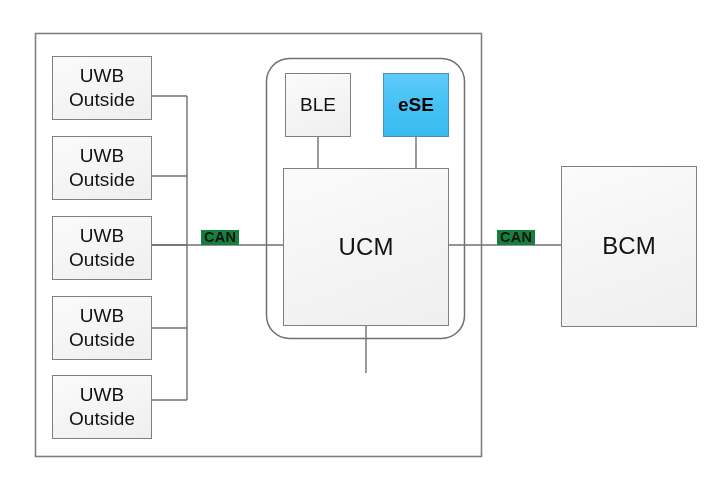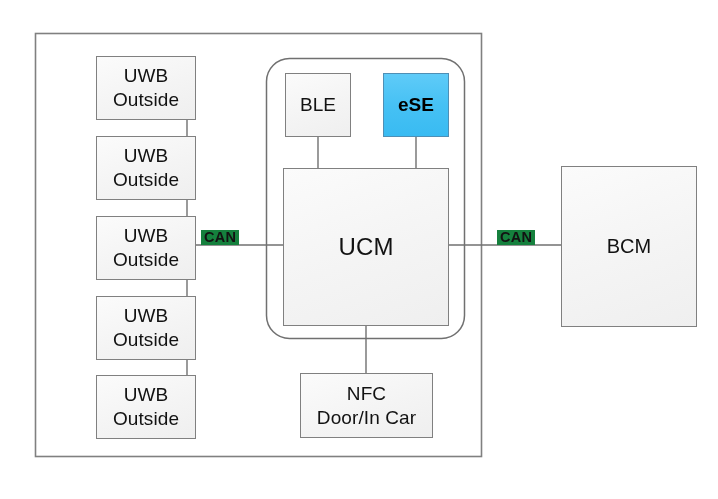--- a/index.html
+++ b/index.html
@@ -34,33 +34,33 @@
     justify-content: center;
     text-align: center;
     line-height: 1.26;
     color: #121212;
     border: 1.6px solid #808080;
     background: linear-gradient(160deg, #fbfbfb 0%, #f4f4f4 55%, #efefef 100%);
     font-size: 19px;
     letter-spacing: .1px;
   }
   .node span { display: block; }
-  .node-uwb { width: 100px; height: 64px; font-size: 19px; margin-left: 44px; }
+  .node-uwb { width: 100px; height: 64px; font-size: 19px; }
   .node-ble { width: 66px; height: 64px; font-size: 19px; }
   .node-ese {
     width: 66px; height: 64px;
     font-size: 19px;
     font-weight: bold;
     background: linear-gradient(180deg, #5fcbf8 0%, #46c1f4 50%, #39bbf2 100%);
     border: 1.6px solid #4f8fb5;
     color: #000000;
   }
   .node-ucm { width: 166px; height: 158px; font-size: 24px; }
   .node-nfc { width: 133px; height: 65px; font-size: 19px; }
-  .node-bcm { width: 136px; height: 161px; font-size: 20px; }
+  .node-bcm { width: 136px; height: 161px; font-size: 24px; }
   .bus-label {
     position: absolute;
     font-size: 14.5px;
     font-weight: bold;
     color: #121212;
     letter-spacing: .3px;
     background: #15803d;
     padding: 0 3px;
     line-height: 1;
   }
@@ -143,26 +143,20 @@
   </div>
 
   <div class="node node-ble" style="left:285px; top:73px;">
     <span>BLE</span>
   </div>
 
   <div class="node node-ucm" style="left:283px; top:168px;">
     <span>UCM</span>
   </div>
 
-  <div class="node node-nfc" style="left:300px; top:373px;">
-    <div>
-      <span>NFC</span>
-      <span>Door/In Car</span>
-    </div>
-  </div>
 
   <div class="node node-bcm" style="left:561px; top:166px;">
     <span>BCM</span>
   </div>
 
   <div class="bus-label" style="left:201px; top:230px;">CAN</div>
   <div class="bus-label" style="left:497px; top:230px;">CAN</div>
 
 
 </div>

